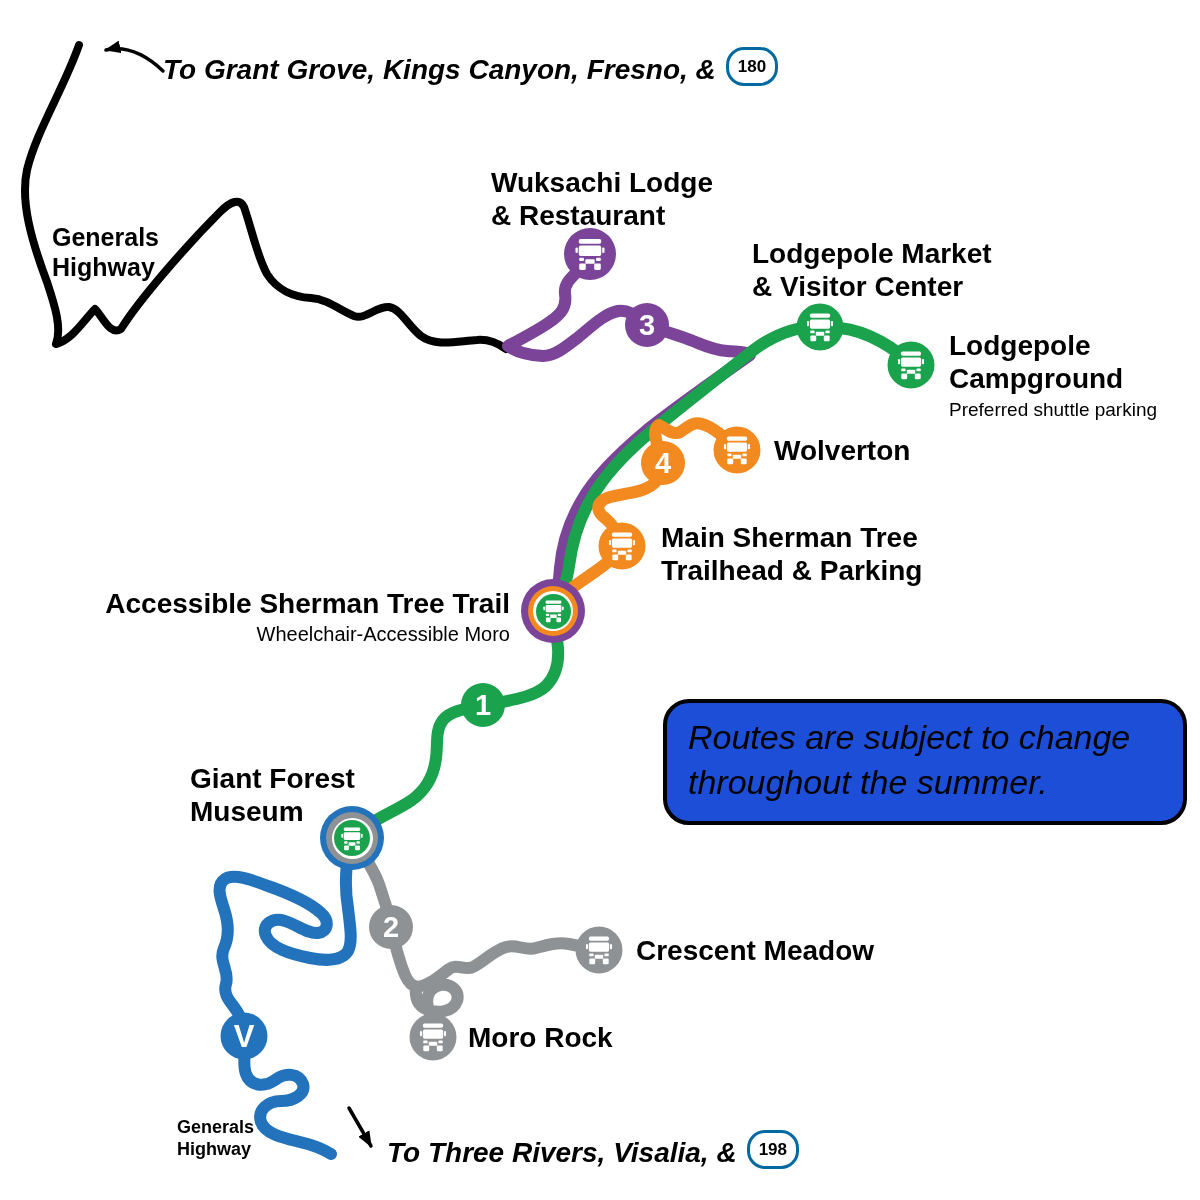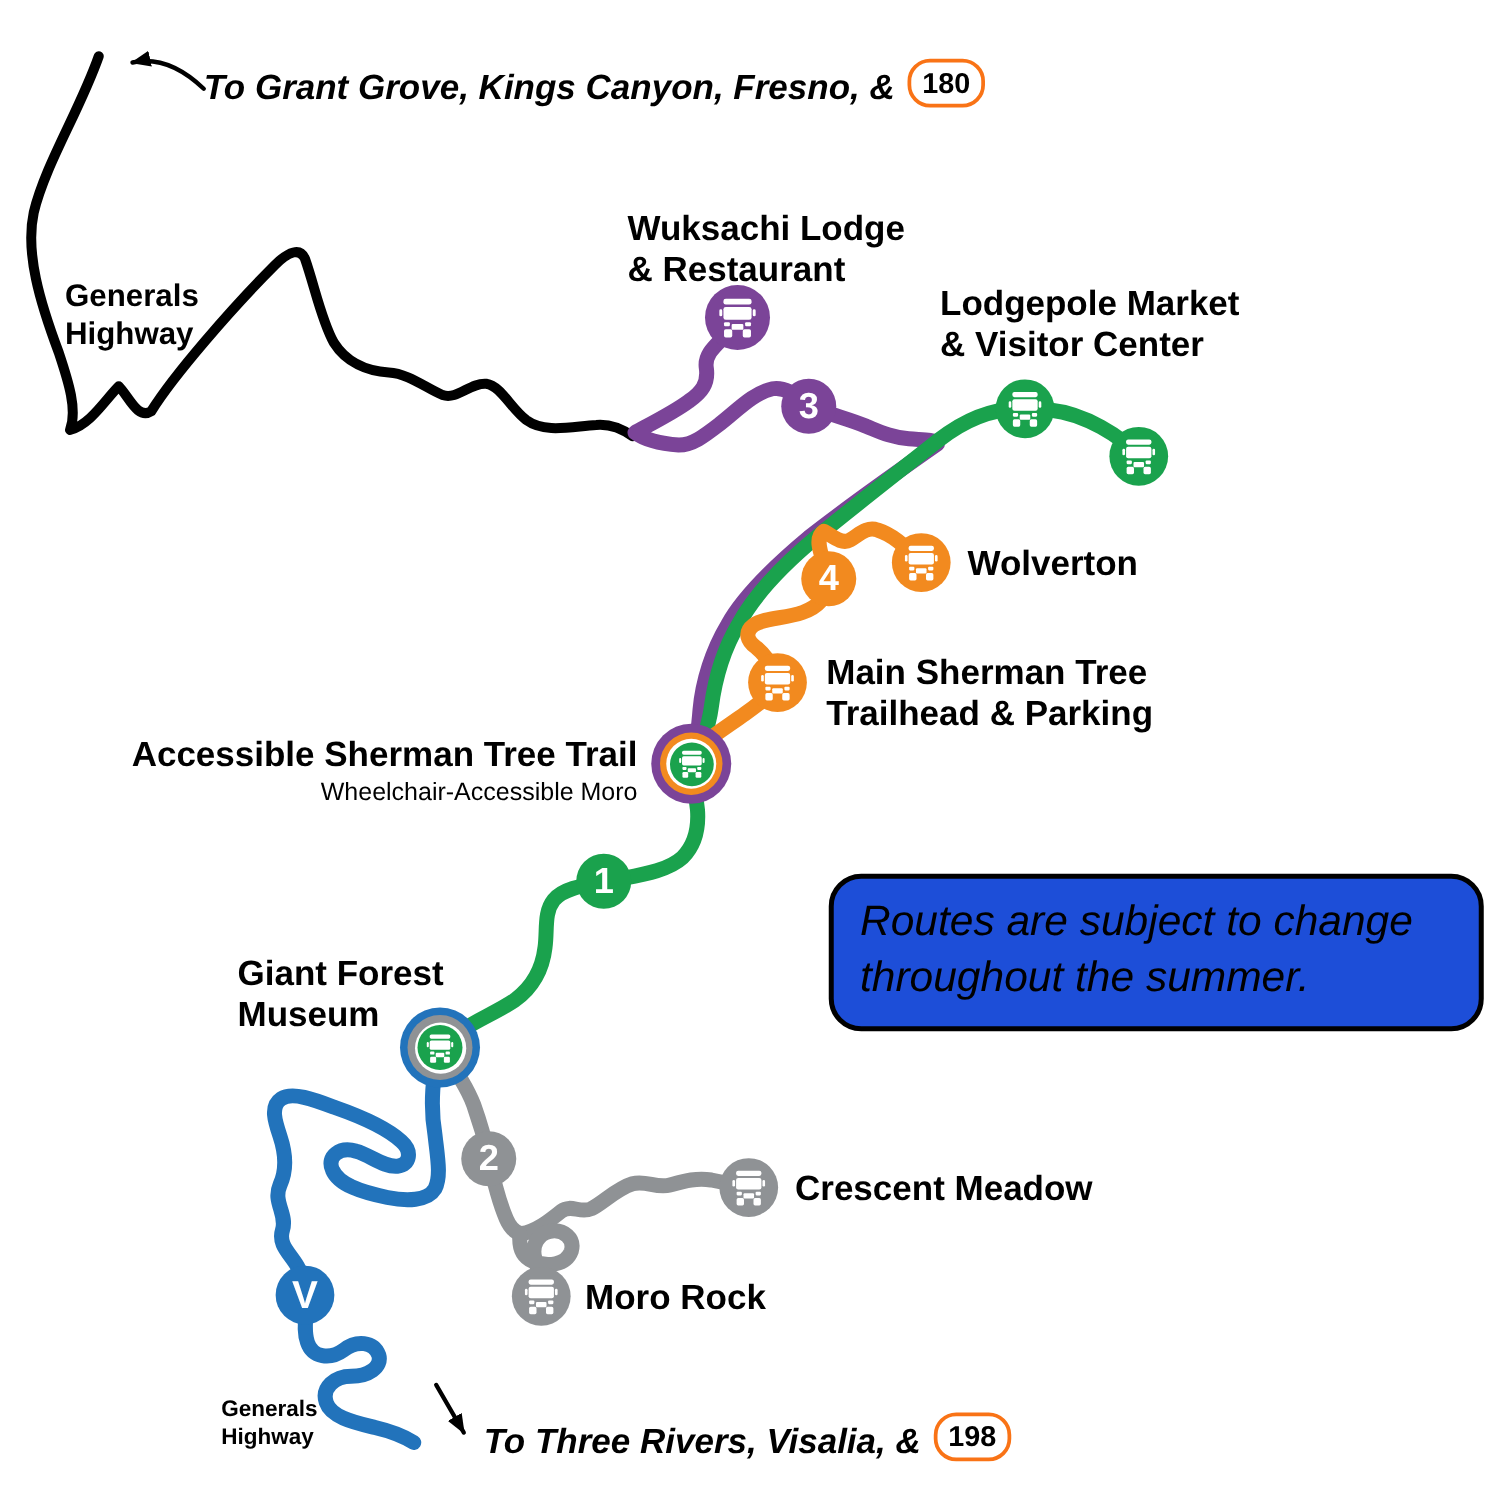--- a/index.html
+++ b/index.html
@@ -21,23 +21,23 @@
   .lbl{position:absolute;font-size:28px;font-weight:bold;line-height:33px;white-space:nowrap}
   .lbl .note{display:block;font-size:19px;font-weight:normal;line-height:23px;margin-top:3px}
   .lbl span{display:block}
   .right{text-align:right}
   .small-road{font-size:18px;line-height:22px}
   .road-lbl{font-size:25px;line-height:30px}
   .acc-sub{font-size:20px;font-weight:normal;line-height:24px;margin-top:2px}
   
   .dir{position:absolute;display:flex;align-items:flex-end;gap:10px;
        font-size:28px;font-weight:bold;font-style:italic;white-space:nowrap}
-  .shield{font-style:normal;background:#fff;border:3px solid #f97316;border-radius:18px;
+  .shield{font-style:normal;background:#fff;border:3px solid #0369a1;border-radius:18px;
           height:33px;padding:0 9px;display:flex;align-items:center;
-          font-size:23px;font-weight:bold}
+          font-size:17px;font-weight:bold}
   
   .notice{position:absolute;left:663px;top:699px;width:474px;border:4px solid #000;
           border-radius:26px;padding:12px 21px 16px;font-style:italic;font-size:34px;
           line-height:45px;background:#1d4ed8}
 </style>
 </head>
 <body>
 
 <div class="map">
 
@@ -257,30 +257,35 @@
 
   <div class="lbl road-lbl" style="left:52px;top:222px">
     <span>Generals</span>
     <span>Highway</span>
   </div>
   <div class="lbl small-road" style="left:177px;top:1116px">
     <span>Generals</span>
     <span>Highway</span>
   </div>
 
-  <div class="lbl" style="left:502px;top:166px">
+  <div class="lbl" style="left:491px;top:166px">
     <span>Wuksachi Lodge</span>
     <span>&amp; Restaurant</span>
   </div>
 
-  <div class="lbl" style="left:752px;top:226px">
+  <div class="lbl" style="left:752px;top:237px">
     <span>Lodgepole Market</span>
     <span>&amp; Visitor Center</span>
   </div>
 
+  <div class="lbl" style="left:949px;top:329px">
+    <span>Lodgepole</span>
+    <span>Campground</span>
+    <span class="note">Preferred shuttle parking</span>
+  </div>
 
   <div class="lbl" style="left:774px;top:434px">
     <span>Wolverton</span>
   </div>
 
   <div class="lbl" style="left:661px;top:521px">
     <span>Main Sherman Tree</span>
     <span>Trailhead &amp; Parking</span>
   </div>
 

